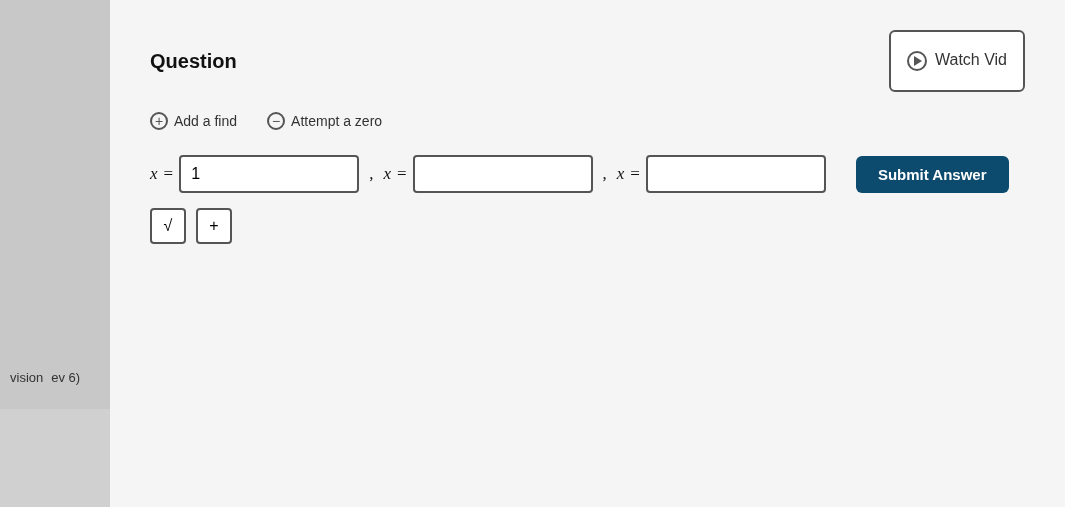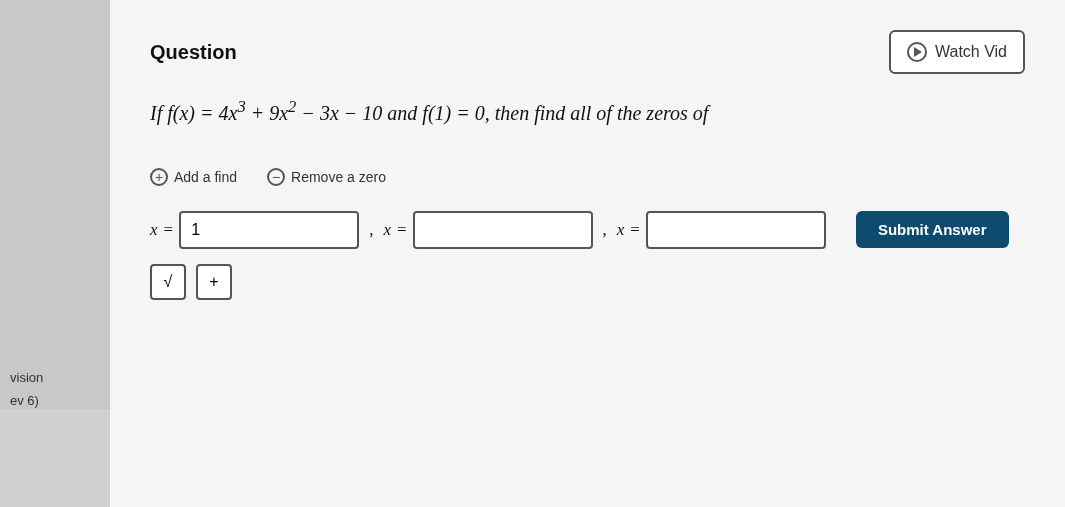--- a/index.html
+++ b/index.html
@@ -15,21 +15,20 @@
       height: 507px;
       overflow: hidden;
       display: flex;
     }
 
     .sidebar {
       width: 110px;
       background: #c8c8c8;
       height: 409px;
       display: flex;
-      flex-direction: column;
       align-items: flex-start;
       padding-top: 370px;
       gap: 8px;
       padding-left: 10px;
     }
 
     .sidebar-label {
       font-size: 13px;
       color: #333;
       font-family: Arial, sans-serif;
@@ -52,25 +51,25 @@
 
     .question-label {
       font-size: 20px;
       font-weight: bold;
       color: #111;
       font-family: Arial, sans-serif;
     }
 
     .watch-vid-button {
       display: flex;
-      align-items: center;
+      align-items: flex-start;
       gap: 8px;
       border: 2px solid #555;
       border-radius: 6px;
-      padding: 10px 16px;
+      padding: 19px 16px;
       background: white;
       font-size: 16px;
       font-family: Arial, sans-serif;
       color: #333;
       cursor: pointer;
     }
 
     .watch-vid-icon {
       width: 20px;
       height: 20px;
@@ -254,34 +253,31 @@
 
 <div class="main-content">
   <div class="top-bar">
     <span class="question-label">Question</span>
     <button class="watch-vid-button">
       <span class="watch-vid-icon"></span>
       <span>Watch Vid</span>
     </button>
   </div>
 
-  <div class="math-question">
-    If <i>f</i>(<i>x</i>) = 4<i>x</i><sup>3</sup> + 9<i>x</i><sup>2</sup> − 3<i>x</i> − 10 and <i>f</i>(1) = 0, then find all of the zeros of
-  </div>
 
   <div class="answer-section">
 
     <div class="add-remove-row">
       <button class="add-zero-btn">
         <span class="circle-plus">+</span>
         <span>Add a find</span>
       </button>
       <button class="remove-zero-btn">
         <span class="circle-minus">−</span>
-        <span>Remove a zero</span>
+        <span>Attempt a zero</span>
       </button>
     </div>
 
     <div class="inputs-row">
       <div class="input-group">
         <span class="x-label">x</span>
         <span class="equals-label">=</span>
         <input type="text" class="answer-input" value="1" style="">
       </div>
       <span class="comma-label">,</span>

